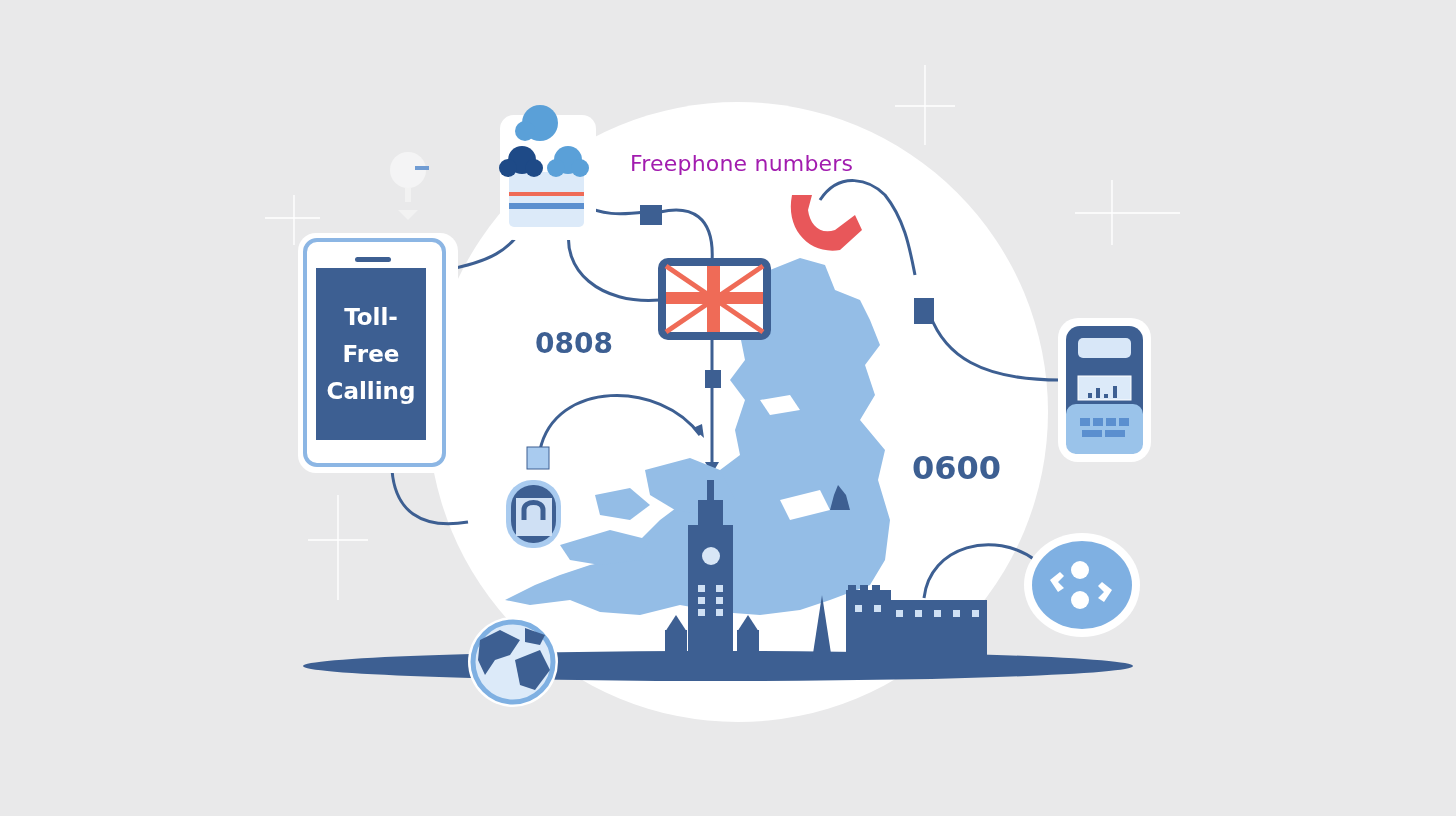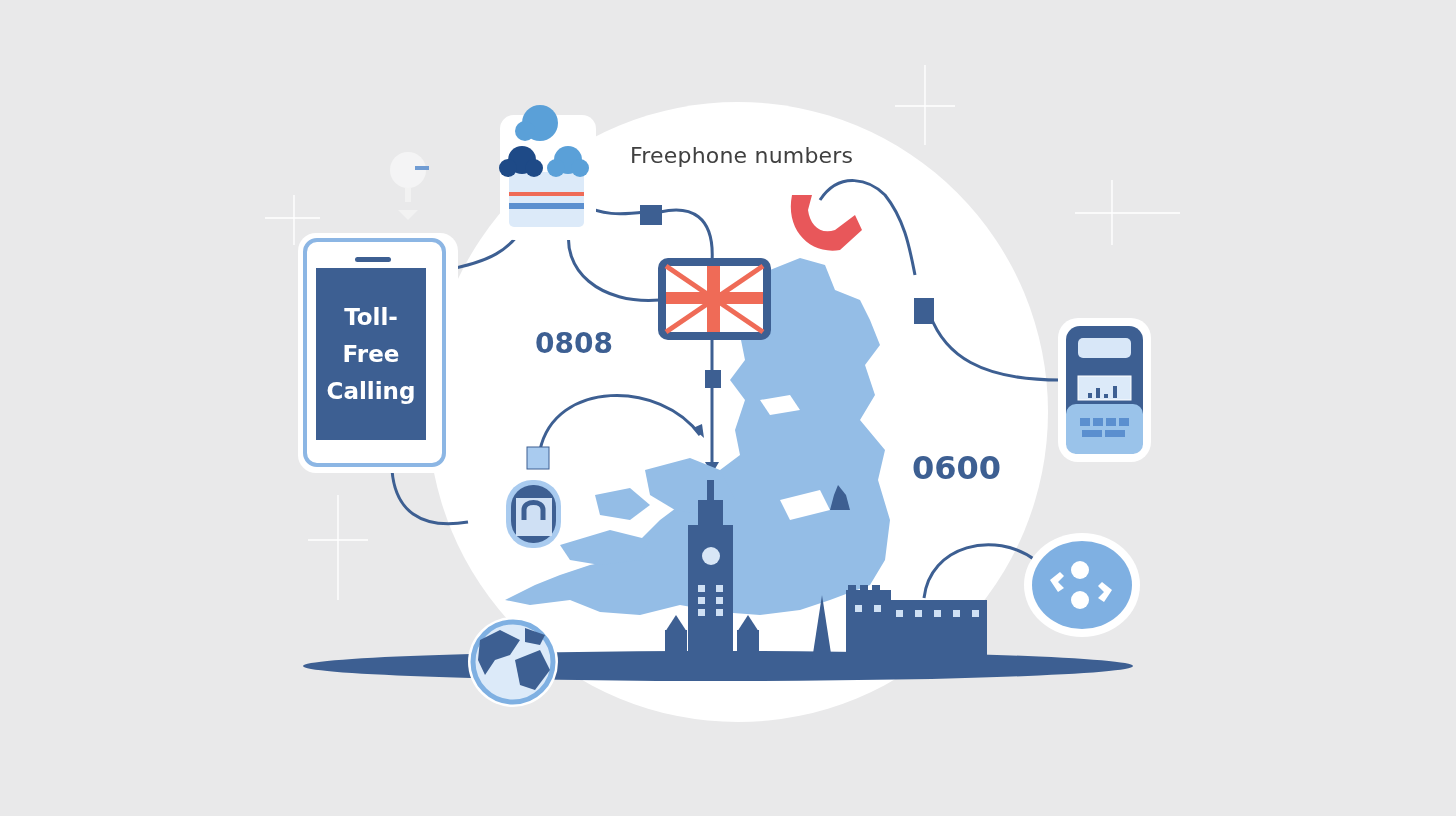--- a/index.html
+++ b/index.html
@@ -1,19 +1,19 @@
 <!DOCTYPE html>
 <html><head>
 <meta charset="utf-8">
 <style>
   html, body { margin:0; padding:0; }
   body { width:1456px; height:816px; background:#e9e9ea; position:relative; overflow:hidden; font-family:"DejaVu Sans", sans-serif; }
   svg.layer { position:absolute; left:0; top:0; }
   .label { position:absolute; color:#3d5f92; font-weight:bold; }
-  #freephone { left:630px; top:143px; font-size:22px; font-weight:normal; color:#404040; font-family:"DejaVu Sans", sans-serif; letter-spacing:0.2px; }
+  #freephone { left:630px; top:151px; font-size:22px; font-weight:normal; color:#a21caf; font-family:"DejaVu Sans", sans-serif; letter-spacing:0.2px; }
   #n0808 { left:499px; top:327px; font-size:28px;margin-left:36px; }
   #n0800 { left:912px; top:449px; font-size:32px; }
   .phone-text { position:absolute; left:316px; top:268px; width:110px; height:172px; display:flex; flex-direction:column; justify-content:center; align-items:center; color:#fff; font-weight:bold; font-size:23px; line-height:37px; text-align:center; }
 </style>
 </head>
 <body>
 
 <svg class="layer" width="1456" height="816" viewBox="0 0 1456 816">
 
   <g stroke="#ffffff" stroke-width="1.4">

